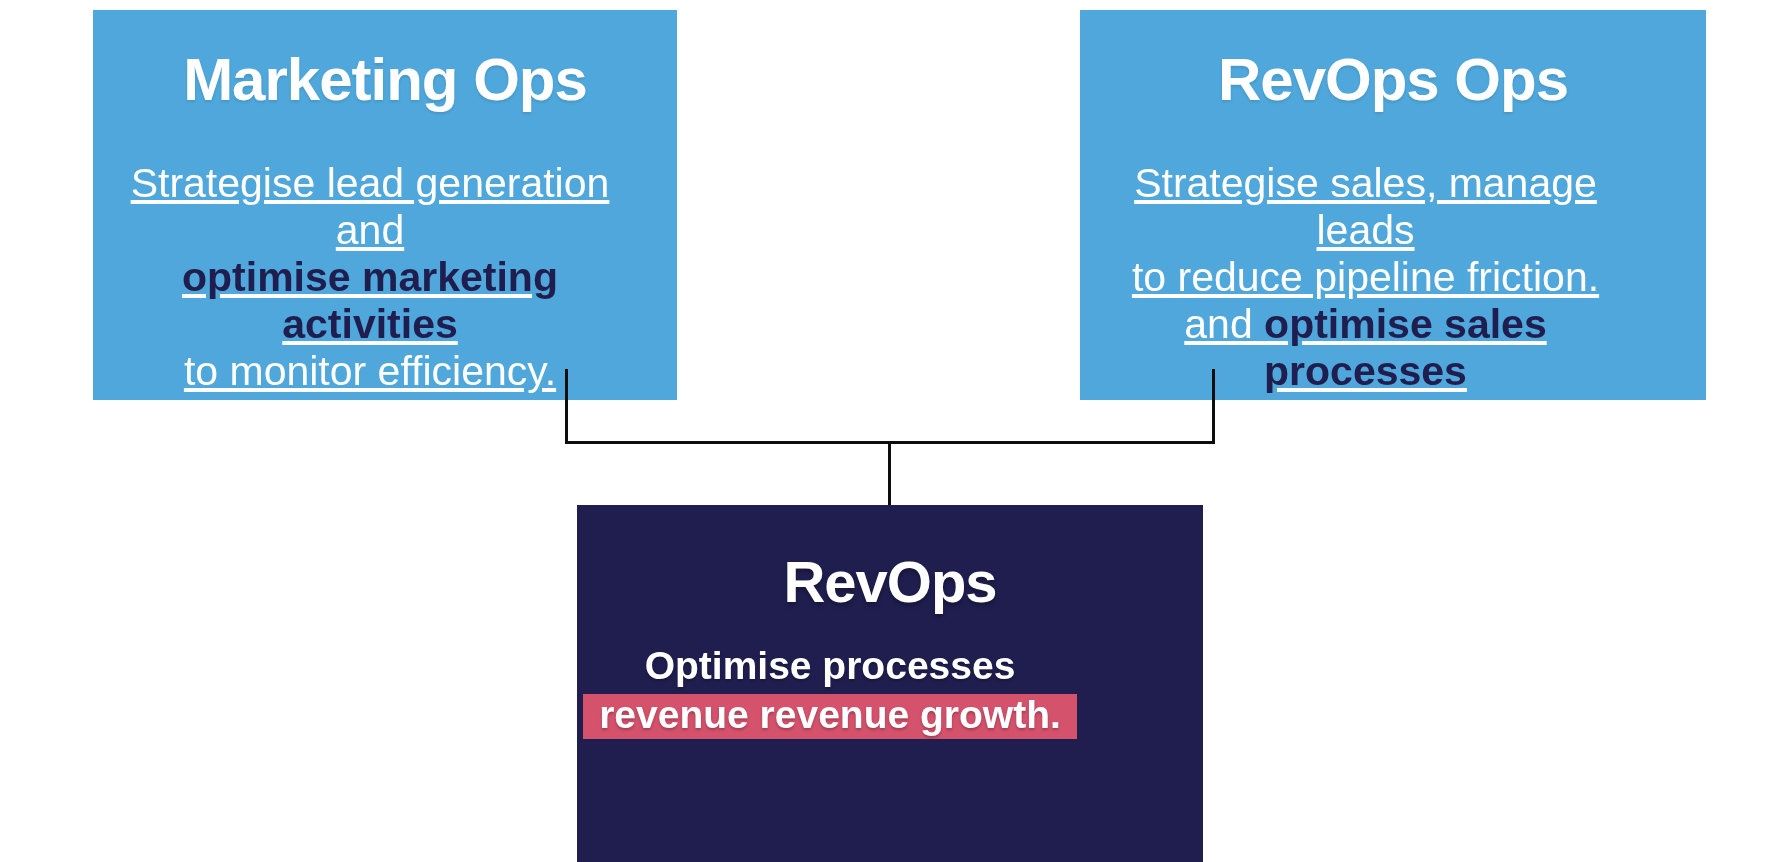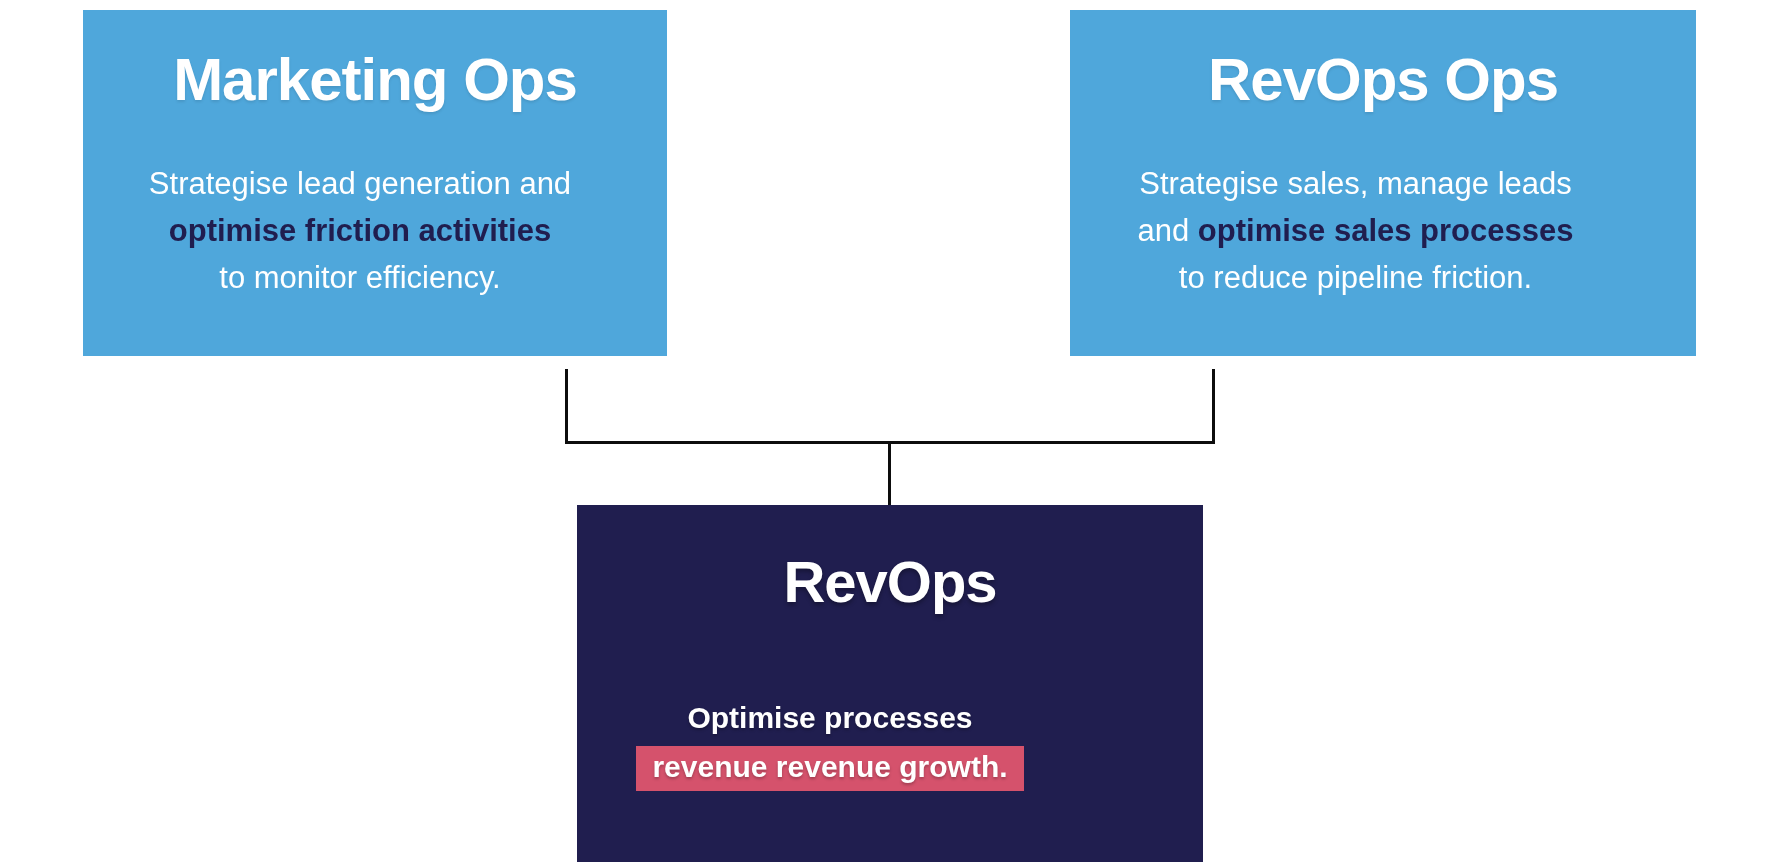--- a/index.html
+++ b/index.html
@@ -22,41 +22,43 @@
     background: var(--color-bg);
     overflow: hidden;
   }
   .box {
     position: absolute;
     text-align: center;
   }
   .box.blue {
     background: var(--color-blue);
     top: 10px;
-    height: 346px;
+    height: 390px;
     padding-top: 34px;
+    margin-left: 10px;
   }
   .box.marketing { left: 83px;  width: 584px; }
   .box.sales     { left: 1070px; width: 626px; }
 
   .box-title {
     font-size: 60px;
     font-weight: bold;
     letter-spacing: -1px;
     color: var(--color-white);
     line-height: 72px;
     white-space: nowrap;
     text-shadow: 0 2px 3px rgba(0,0,0,0.10);
   }
   .box.blue .box-body {
     margin-top: 44px;
-    font-size: 31px;
+    font-size: 41px;
     line-height: 47px;
     color: var(--color-white);
     font-weight: normal;
+    text-decoration: underline;
   }
   .box.marketing .box-body { padding-right: 30px; }
   .box.sales .box-body     { padding-right: 55px; }
   .bold-navy {
     font-weight: bold;
     color: var(--color-navy);
   }
 
   
   .line {
@@ -78,22 +80,22 @@
     width: 626px;
     height: 357px;
     padding-top: 42px;
   }
   .box.revops .box-title {
     font-size: 58px;
     line-height: 70px;
     text-shadow: 0 3px 4px rgba(0,0,0,0.30);
   }
   .box.revops .box-body {
-    margin-top: 76px;
-    font-size: 30px;
+    margin-top: 24px;
+    font-size: 39px;
     font-weight: bold;
     line-height: 49px;
     color: var(--color-white);
     padding-right: 120px;
     text-shadow: 0 2px 3px rgba(0,0,0,0.25);
     text-align: center;
   }
   .highlight {
     display: inline-block;
     background: var(--color-pink);
@@ -104,31 +106,31 @@
 </style>
 </head>
 <body>
 
 <div class="canvas">
 
   <div class="box blue marketing">
     <div class="box-title">Marketing Ops</div>
     <div class="box-body">
       <div>Strategise lead generation and</div>
-      <div class="bold-navy">optimise friction activities</div>
+      <div class="bold-navy">optimise marketing activities</div>
       <div>to monitor efficiency.</div>
     </div>
   </div>
 
   <div class="box blue sales">
     <div class="box-title">RevOps Ops</div>
     <div class="box-body">
       <div>Strategise sales, manage leads</div>
+      <div>to reduce pipeline friction.</div>
       <div><span>and </span><span class="bold-navy">optimise sales processes</span></div>
-      <div>to reduce pipeline friction.</div>
     </div>
   </div>
 
   <div class="line v left-drop"></div>
   <div class="line v right-drop"></div>
   <div class="line h rail"></div>
   <div class="line v center-drop"></div>
 
   <div class="box revops">
     <div class="box-title">RevOps</div>

